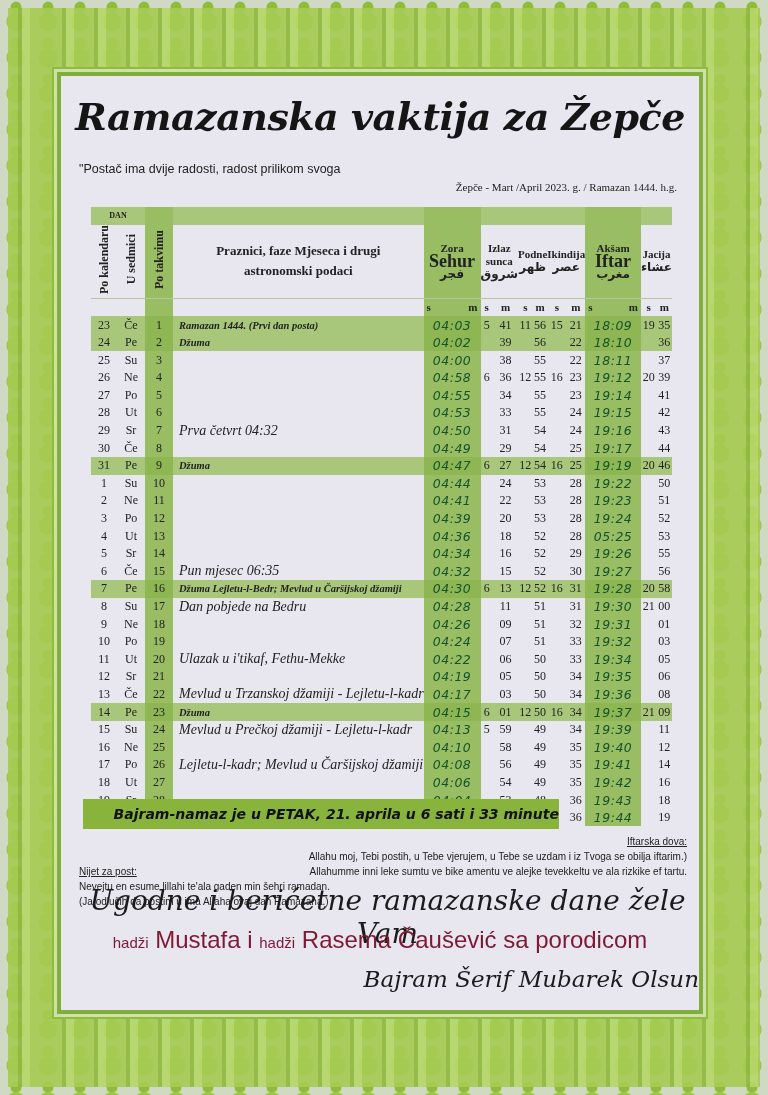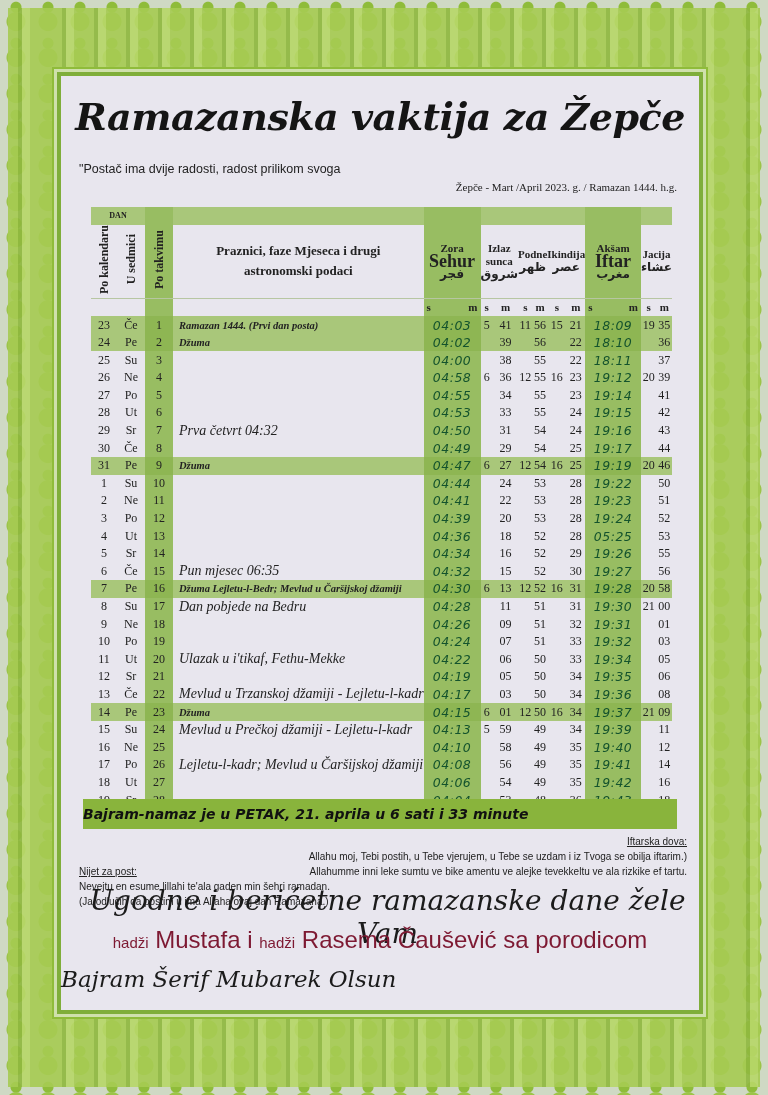--- a/index.html
+++ b/index.html
@@ -55,31 +55,31 @@
   tr.fri td { background:#a9c77a; }
   tr.fri td.greencol { background:#8eb653 !important; }
   .vert { writing-mode:vertical-rl; transform:rotate(180deg); font-size:12px; font-weight:bold; }
   .bigtime { font-family:"DejaVu Sans", sans-serif; font-style:italic; font-weight:normal; font-size:12.5px; color:#14532d; letter-spacing:0.5px;}
   .note { text-align:left !important; padding-left:6px !important; font-style:italic; font-size:14px; }
   .note.b { font-weight:bold; font-style:italic; font-size:10.5px; }
   .sehur-h { font-size:11px; font-weight:bold; line-height:13px; }
   .sehur-h .big { font-size:18px; }
   .arabic { font-family:"DejaVu Sans", sans-serif; font-size:12px; }
   .bajram {
-    position:absolute; left:22px; top:723px; width:594px; height:30px; line-height:30px;
-    background:#89b43c; text-align:left;
+    position:absolute; left:22px; top:723px; width:476px; height:30px; line-height:30px;
+    background:#89b43c; text-align:right;
     font-family:"DejaVu Sans", sans-serif; font-style:italic; font-weight:bold; font-size:14px; color:#111;
   }
   .nijet { position:absolute; left:18px; top:788px; font-size:10px; line-height:15px; color:#222; font-family:Liberation Sans, sans-serif;}
   .dova { position:absolute; right:12px; top:758px; font-size:10px; line-height:15px; color:#222; text-align:right; font-family:"Liberation Sans", sans-serif;margin-left:7px;}
   .u { text-decoration:underline; }
   .greet1 { position:absolute; left:0; right:0; top:808px; text-align:center; font-family:"DejaVu Serif", serif; font-style:italic; font-size:28px; color:#1b1b1b;margin-left:15px; }
   .greet2 { position:absolute; left:0; right:0; top:850px; text-align:center; font-family:"Liberation Sans", sans-serif; color:#7d1932; font-size:24px; }
   .greet2 .sm { font-size:15px; }
-  .greet3 { position:absolute; left:0; right:0; top:890px; text-align:left; font-family:"DejaVu Serif", serif; font-style:italic; font-size:23px; color:#1b1b1b; }
+  .greet3 { position:absolute; left:0; right:0; top:890px; text-align:right; font-family:"DejaVu Serif", serif; font-style:italic; font-size:23px; color:#1b1b1b; }
 </style>
 </head>
 <body>
 
 <div class="frame"></div>
 
 <div class="paper">
   <div class="title">Ramazanska vaktija za Žepče</div>
   <div class="quote">
     <div>"Postač ima dvije radosti, radost prilikom svoga</div>

